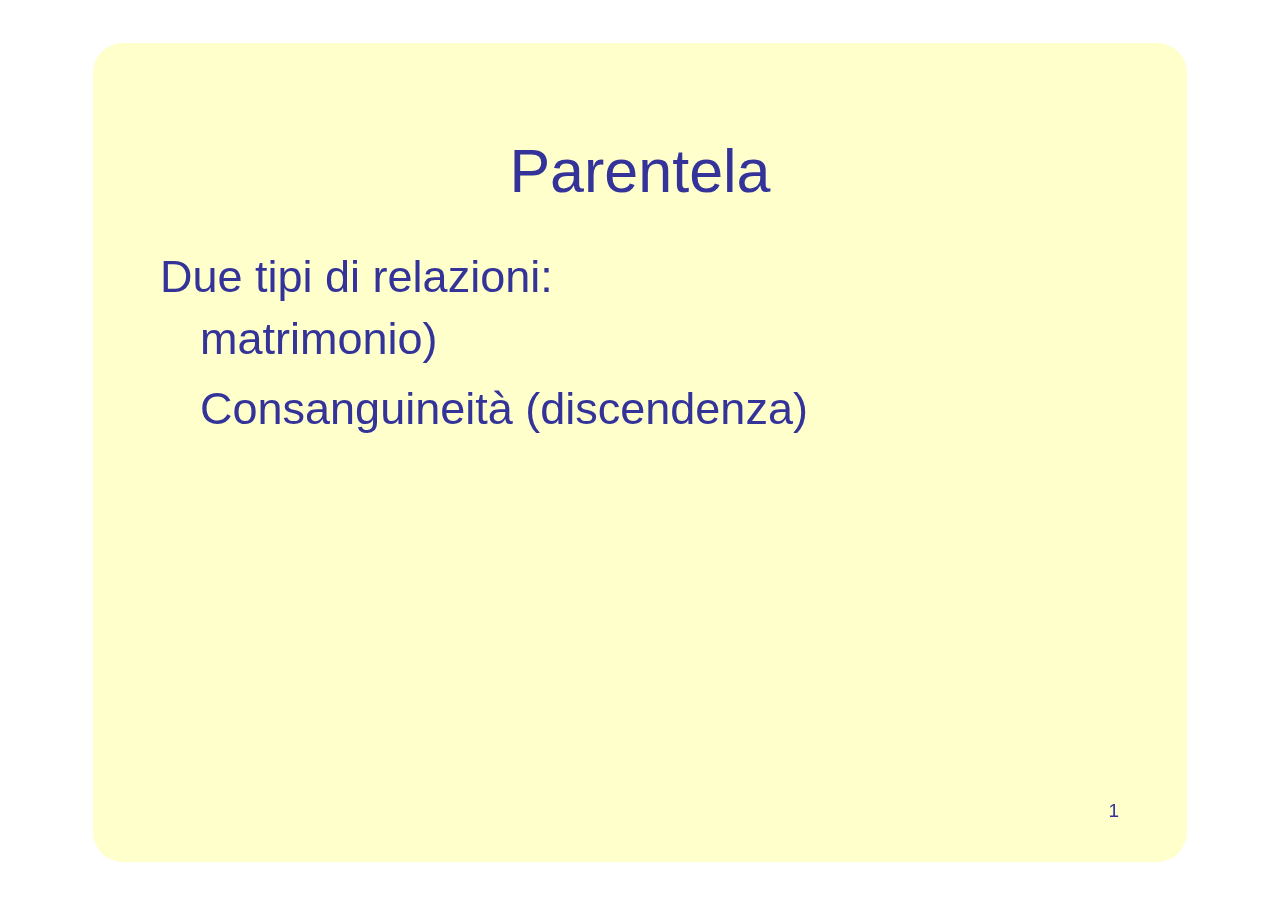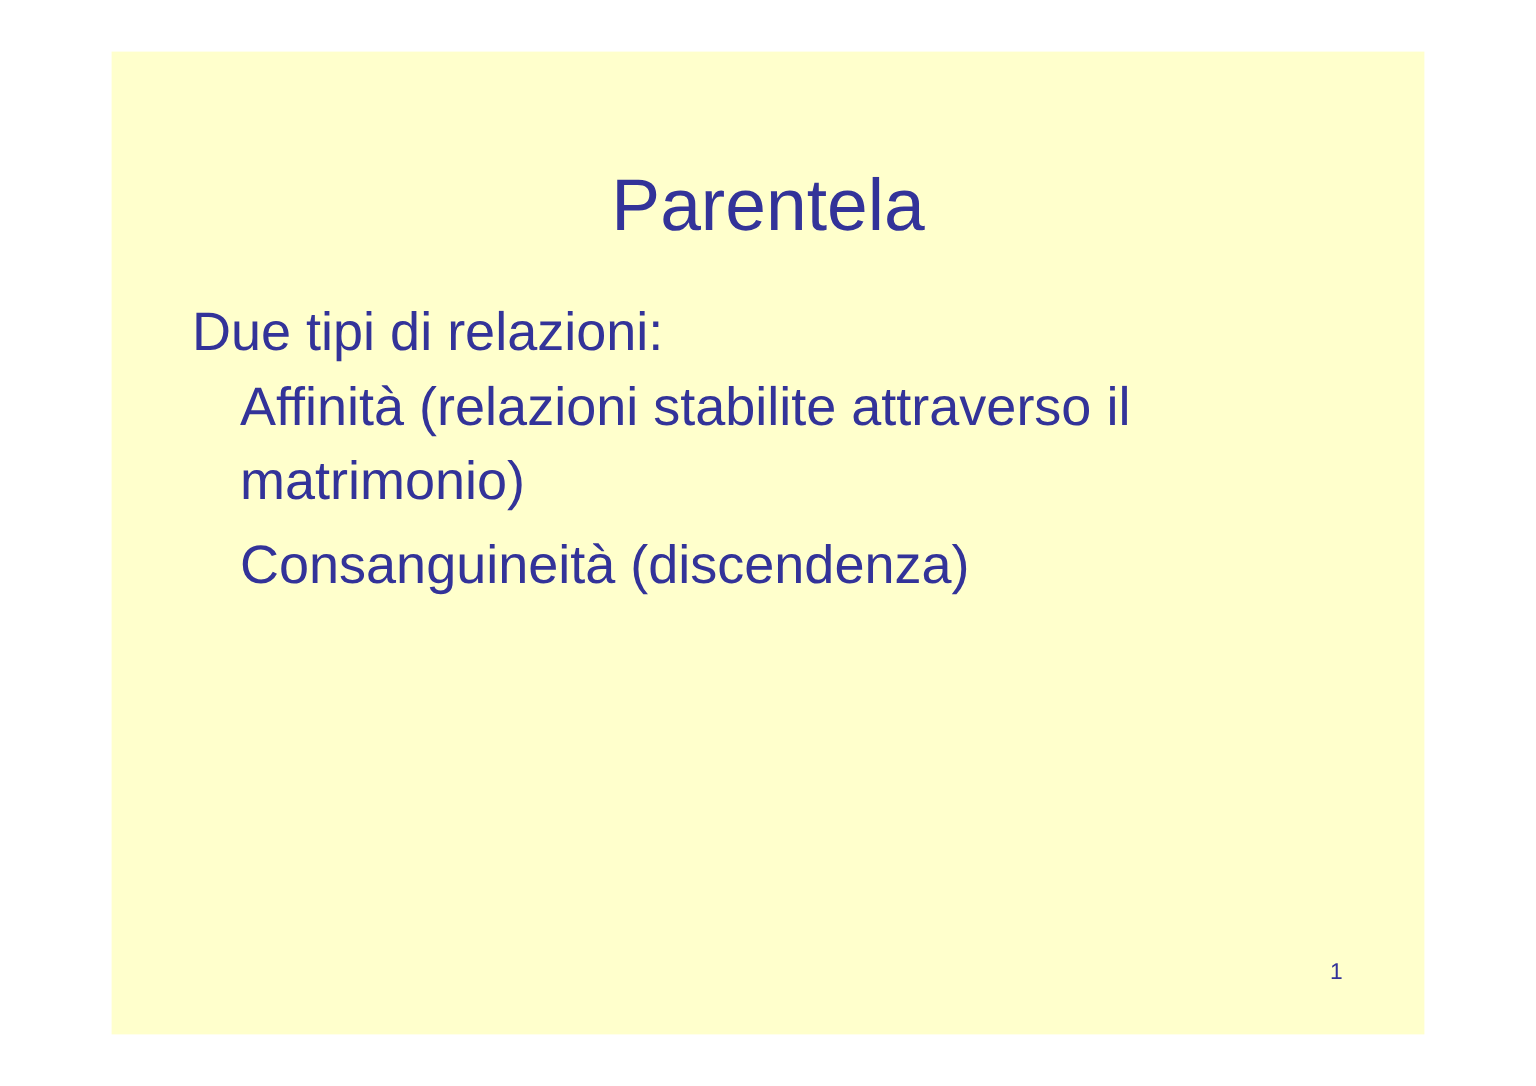--- a/index.html
+++ b/index.html
@@ -1,16 +1,16 @@
 <!DOCTYPE html>
 <html><head>
 <meta charset="utf-8">
 <title>Parentela</title>
 <style>
-  * { margin: 0; padding: 0; box-sizing: border-box; }
+  * { margin: 0; padding: 0; box-sizing: border-box; border-radius: 30px; }
 
   html, body {
     width: 1280px;
     height: 905px;
   }
 
   body {
     background: #ffffff;
     font-family: "Liberation Sans", sans-serif;
     position: relative;
@@ -85,21 +85,20 @@
 <body>
 
 <div id="slide">
 
   <h1 id="slide-title">Parentela</h1>
 
   <div id="body-block">
 
     <div class="bullet-l1">Due tipi di relazioni:</div>
 
-    <div class="bullet-l2">Affinità (relazioni stabilite attraverso il</div>
 
     <div class="bullet-l2">matrimonio)</div>
 
     <div class="bullet-l2 spaced">Consanguineità (discendenza)</div>
 
   </div>
 
   <div id="page-number">1</div>
 
 </div>

